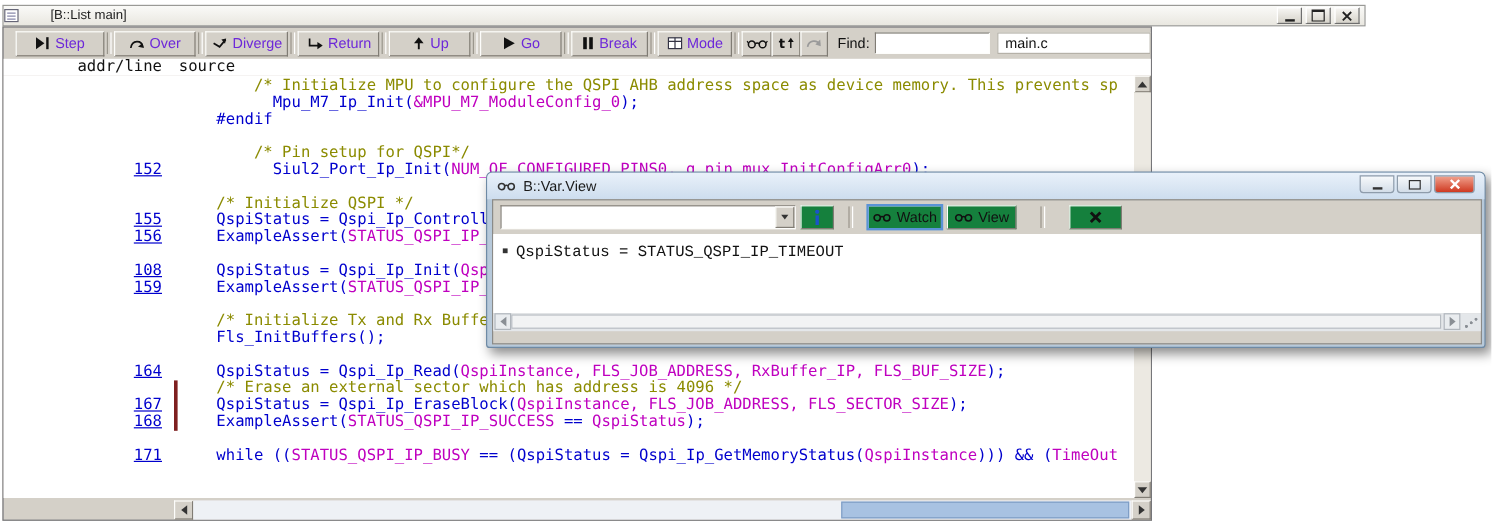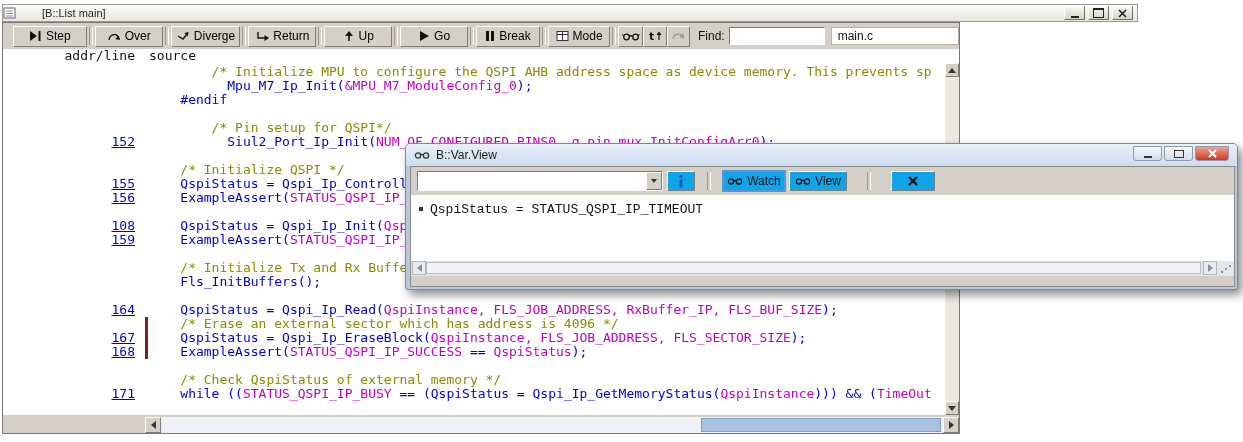--- a/index.html
+++ b/index.html
@@ -20,21 +20,21 @@
 
   .mainbody{position:absolute;left:2px;top:22px;width:956px;height:410px;
     background:#d4d0c8;border:1px solid #76767a;}
 
   
   .toolbar{position:absolute;left:0;top:0;width:956px;height:26px;display:flex;
     align-items:center;padding-left:10px;box-sizing:border-box;}
   .tbtn{height:21px;background:#d4d0c8;border:1px solid;
     border-color:#fdfdfb #807c74 #807c74 #fdfdfb;
     display:flex;align-items:center;justify-content:center;gap:4px;
-    font-family:"Liberation Sans",sans-serif;font-size:12px;color:#000000;padding:0;}
+    font-family:"Liberation Sans",sans-serif;font-size:12px;color:#6d28d9;padding:0;}
   .tsep{width:2px;height:18px;border-left:1px solid #9a968c;border-right:1px solid #ffffff;margin:0 2px;}
   .findlbl{margin:0 4px 0 8px;}
   .findinput{width:88px;height:16px;background:#fff;border:1px solid;
     border-color:#807c74 #fdfdfb #fdfdfb #807c74;font-size:12px;padding:0 3px;}
   .filefield{width:124px;height:16px;background:#fff;border:1px solid #b5b1a8;
     margin-left:6px;display:flex;align-items:center;padding-left:6px;}
 
   
   .listhdr{position:absolute;left:0;top:26px;width:956px;height:14px;background:#fff;
     font-family:"DejaVu Sans Mono",monospace;font-size:13px;line-height:14px;white-space:pre;color:#111;}
@@ -79,21 +79,21 @@
   .pmin{width:8px;height:2px;background:#333;margin-top:6px;}
   .pmax{width:8px;height:6px;border:1px solid #333;}
   .pclient{position:absolute;left:4px;top:22px;width:825px;height:121px;
     background:#d4d0c8;border:1px solid #8a8a88;box-sizing:border-box;}
   .ptoolbar{position:absolute;left:0;top:0;width:100%;height:28px;display:flex;align-items:center;padding-left:6px;box-sizing:border-box;}
   .combo{width:246px;height:20px;background:#fff;border:1px solid;
     border-color:#807c74 #fdfdfb #fdfdfb #807c74;display:flex;align-items:center;box-sizing:border-box;}
   .combo input{flex:1;border:none;outline:none;height:16px;font-size:12px;background:transparent;padding:0 3px;}
   .combo .drop{width:16px;height:18px;background:#d4d0c8;border:1px solid;
     border-color:#fdfdfb #807c74 #807c74 #fdfdfb;display:flex;align-items:center;justify-content:center;box-sizing:border-box;}
-  .pbtn2{height:20px;background:#0ea5e9;border:1px solid;
+  .pbtn2{height:20px;background:#15803d;border:1px solid;
     border-color:#fdfdfb #807c74 #807c74 #fdfdfb;display:flex;align-items:center;justify-content:center;gap:4px;
     font-size:12px;color:#111;padding:0 6px;}
   .pbtn2.focused{outline:2px solid #5a93d6;outline-offset:-1px;}
   .pcontent{position:absolute;left:0;top:28px;width:100%;height:66px;background:#fff;box-sizing:border-box;
     font-family:Liberation Mono, monospace;font-size:13px;color:#111;}
   .wentry{display:flex;align-items:center;height:16px;margin-top:6px;padding-left:8px;white-space:pre;}
   .bullet{width:4px;height:4px;background:#333;margin-right:7px;}
   .phscroll{position:absolute;left:0;top:94px;width:100%;height:15px;background:#e4e7ea;}
   .psbtn{position:absolute;width:14px;height:14px;top:0;background:#e9ecef;border:1px solid #b0b6bc;
     display:flex;align-items:center;justify-content:center;box-sizing:border-box;padding:0;}
@@ -267,21 +267,20 @@
         <div class="row"><span class="ln">159</span><span class="src"><span class="c-code">    ExampleAssert(</span><span class="c-param">STATUS_QSPI_IP_SUCCESS ==</span></span></div>
         <div class="row"><span class="ln"></span><span class="src"></span></div>
         <div class="row"><span class="ln"></span><span class="src"><span class="c-comment">    /* Initialize Tx and Rx Buffers */</span></span></div>
         <div class="row"><span class="ln"></span><span class="src"><span class="c-code">    Fls_InitBuffers();</span></span></div>
         <div class="row"><span class="ln"></span><span class="src"></span></div>
         <div class="row"><span class="ln">164</span><span class="src"><span class="c-code">    QspiStatus = Qspi_Ip_Read(</span><span class="c-param">QspiInstance, FLS_JOB_ADDRESS, RxBuffer_IP, FLS_BUF_SIZE</span><span class="c-code">);</span></span></div>
         <div class="row"><span class="ln"></span><span class="src"><span class="c-comment">    /* Erase an external sector which has address is 4096 */</span></span></div>
         <div class="row"><span class="ln">167</span><span class="src"><span class="c-code">    QspiStatus = Qspi_Ip_EraseBlock(</span><span class="c-param">QspiInstance, FLS_JOB_ADDRESS, FLS_SECTOR_SIZE</span><span class="c-code">);</span></span></div>
         <div class="row"><span class="ln">168</span><span class="src"><span class="c-code">    ExampleAssert(</span><span class="c-param">STATUS_QSPI_IP_SUCCESS</span><span class="c-code"> == </span><span class="c-param">QspiStatus</span><span class="c-code">);</span></span></div>
         <div class="row"><span class="ln"></span><span class="src"></span></div>
-        <div class="row"><span class="ln"></span><span class="src"><span class="c-comment">    /* Check QspiStatus of external memory */</span></span></div>
         <div class="row"><span class="ln">171</span><span class="src"><span class="c-code">    while ((</span><span class="c-param">STATUS_QSPI_IP_BUSY</span><span class="c-code"> == (QspiStatus = Qspi_Ip_GetMemoryStatus(</span><span class="c-param">QspiInstance</span><span class="c-code">))) &amp;&amp; (</span><span class="c-param">TimeOut</span></span></div>
       </div>
     <div class="bpbar"></div>
 
     <button class="sbtn" style="left:942px;top:40px;">
         <span class="arr-up"></span>
       </button>
     <div class="vtrack"></div>
     <button class="sbtn" style="left:942px;top:378px;">
         <span class="arr-dn"></span>

